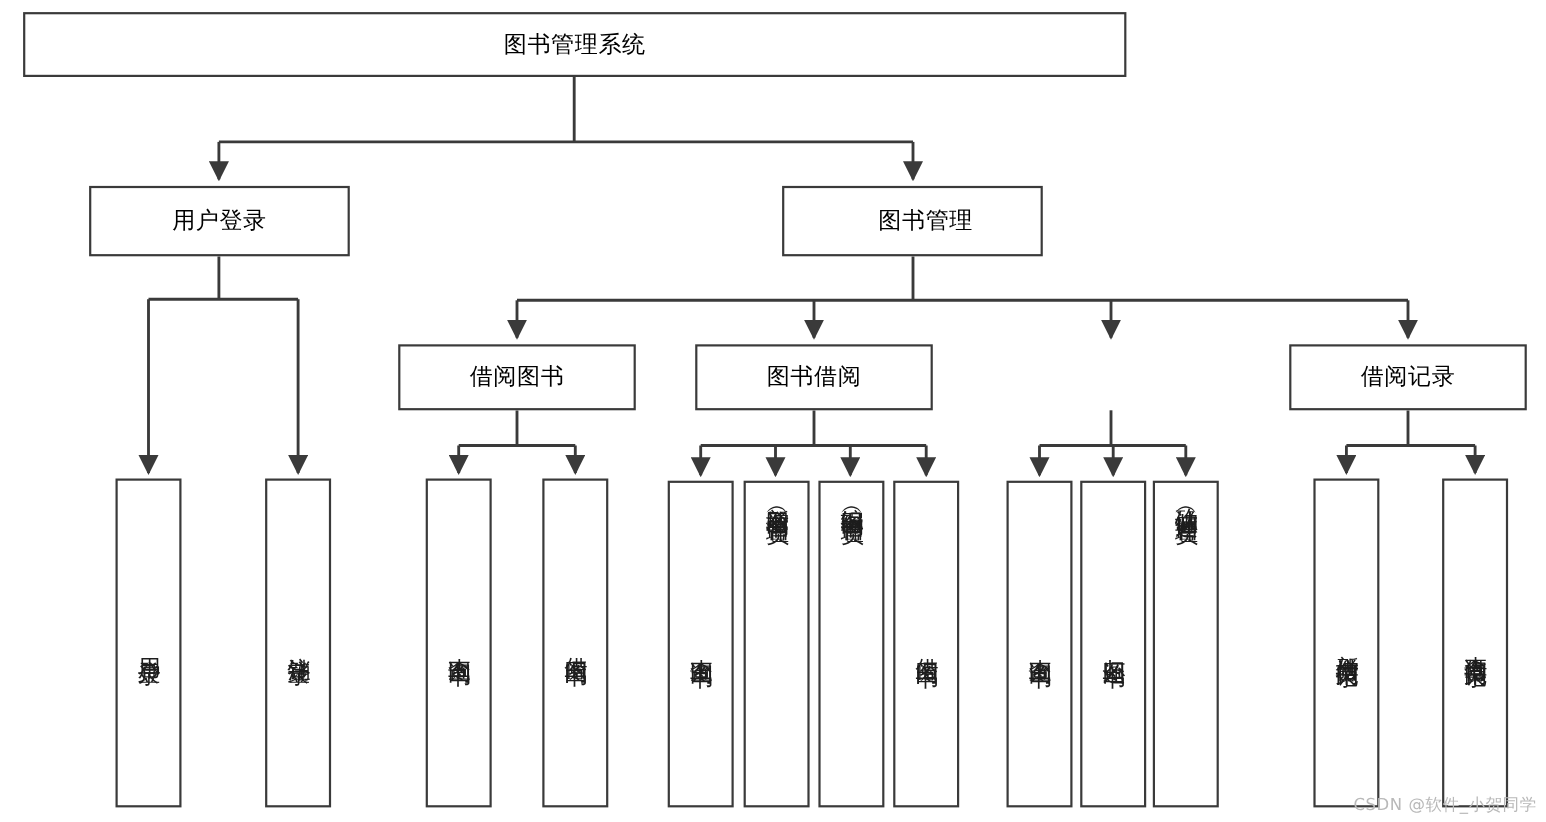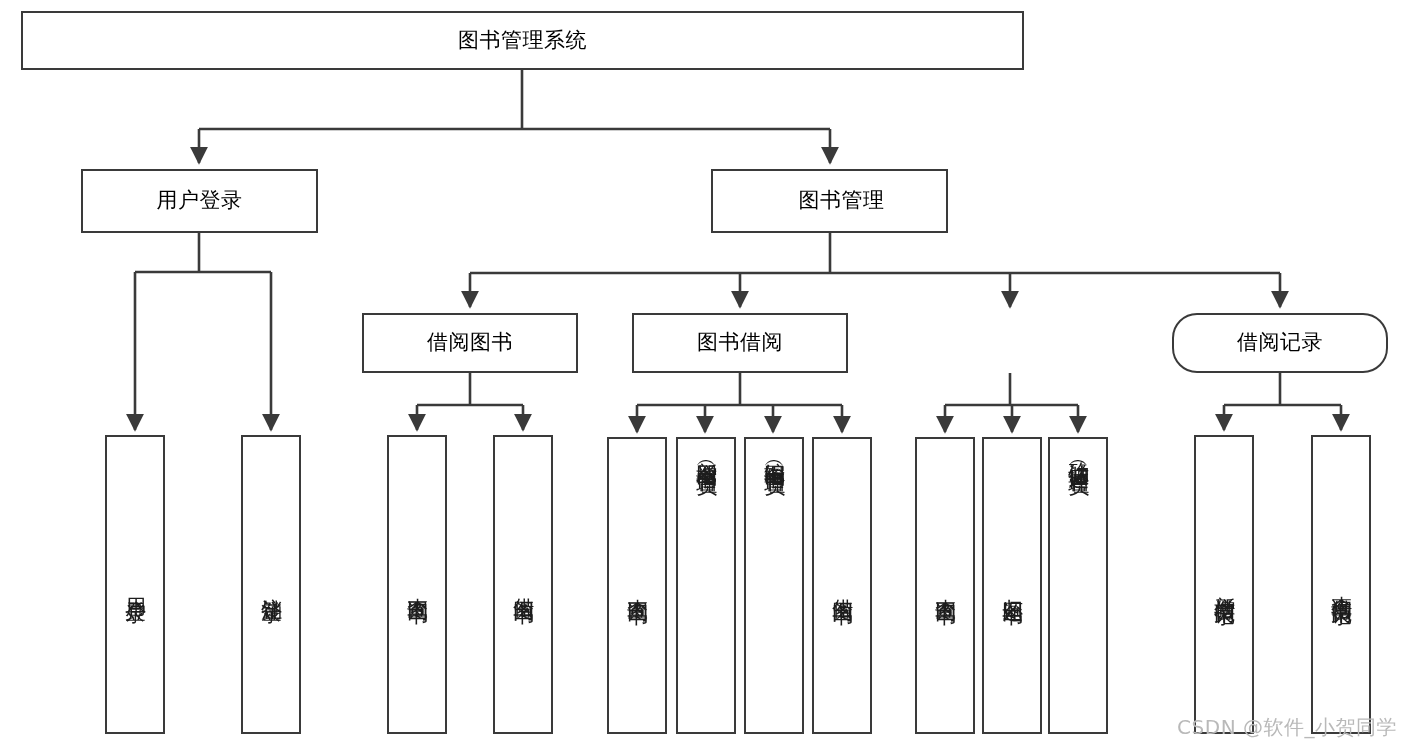--- a/index.html
+++ b/index.html
@@ -61,21 +61,21 @@
     font-size: 21px;
     color: #1d1d1d;
     line-height: 1.12;
     letter-spacing: 2px;
     white-space: nowrap;
   }
   #watermark {
     position: absolute;
     right: 8px;
     bottom: 6px;
-    font-size: 20px;
+    font-size: 15px;
     color: #b9b9b9;
     letter-spacing: 0.5px;
     white-space: nowrap;
     pointer-events: none;
   }
 </style>
 </head>
 <body>
 
 <div id="diagram-root">
@@ -143,21 +143,21 @@
   <div class="node-box horiz" style="left:711px; top:169px; width:237px; height:64px;padding-left:28px;">
     <span class="node-label-h">图书管理</span>
   </div>
 
   <div class="node-box horiz" style="left:362px; top:313px; width:216px; height:60px;">
     <span class="node-label-h">借阅图书</span>
   </div>
   <div class="node-box horiz" style="left:632px; top:313px; width:216px; height:60px;">
     <span class="node-label-h">图书借阅</span>
   </div>
-  <div class="node-box horiz" style="left:1172px; top:313px; width:216px; height:60px;border-radius:25px;">
+  <div class="node-box horiz" style="left:1172px; top:313px; width:216px; height:60px;">
     <span class="node-label-h">借阅记录</span>
   </div>
 
   <div class="node-box vert mid" style="left:105px; top:435px; width:60px; height:299px;">
     <span class="node-label-v">用户登录</span>
   </div>
   <div class="node-box vert mid" style="left:241px; top:435px; width:60px; height:299px;">
     <span class="node-label-v">注销登录</span>
   </div>
 

